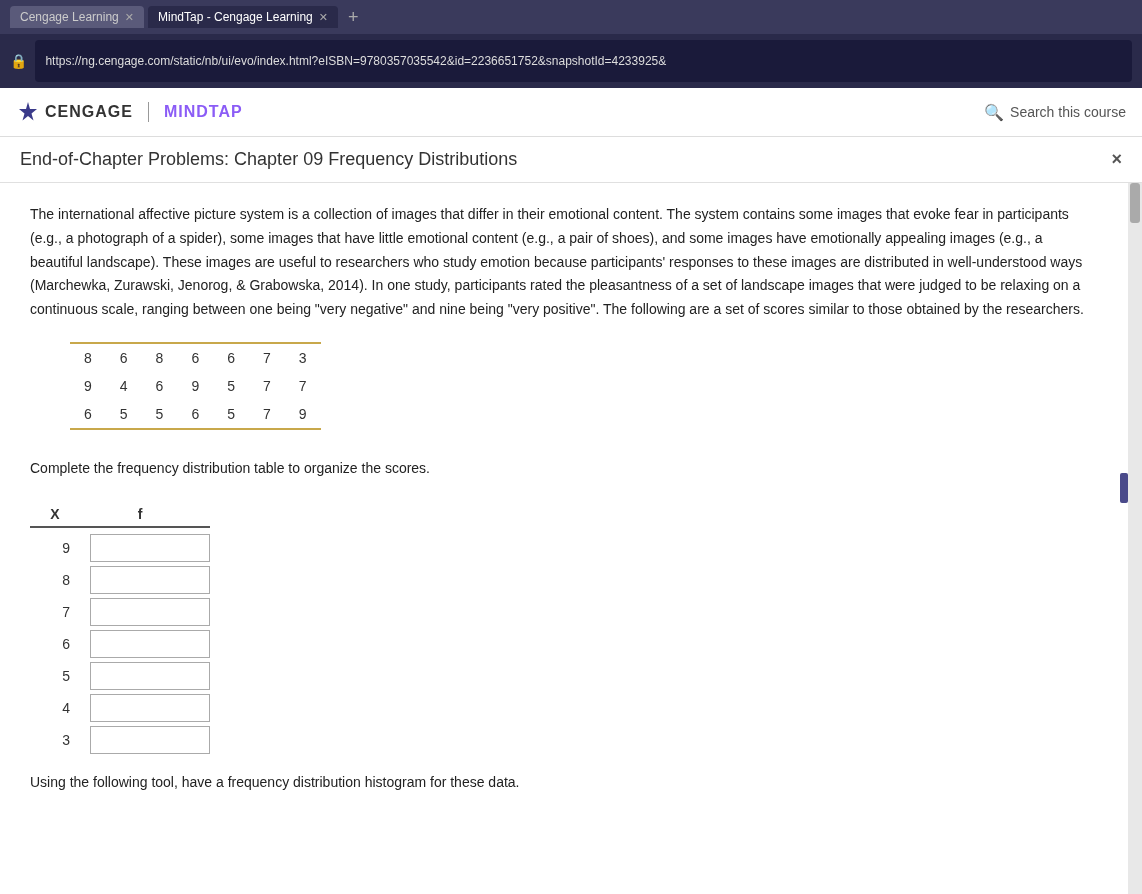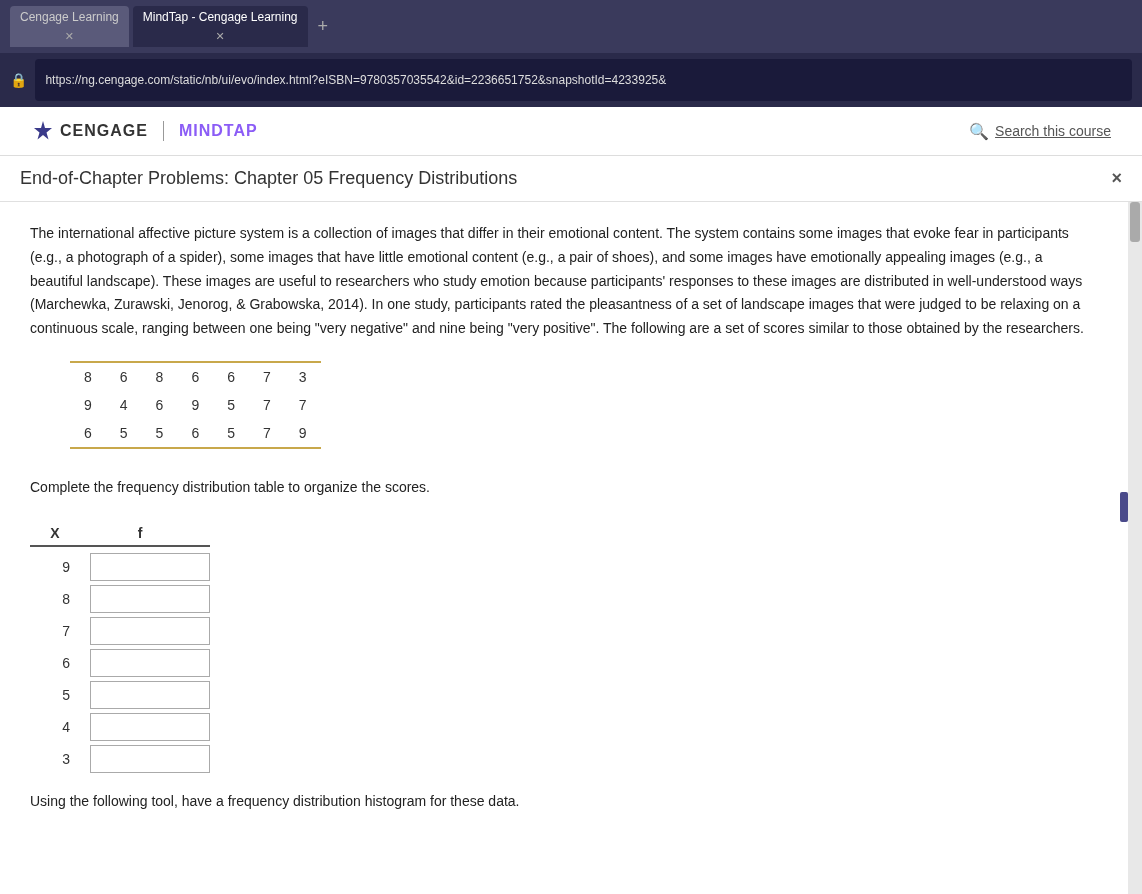--- a/index.html
+++ b/index.html
@@ -34,21 +34,20 @@
 
     .browser-tab {
       background: #5a5a7a;
       color: #ccc;
       font-size: 12px;
       padding: 4px 10px;
       border-radius: 4px 4px 0 0;
       display: flex;
       align-items: center;
       gap: 6px;
-      flex-direction: column;
     }
 
     .browser-tab.active {
       background: #2a2a4a;
       color: white;
       text-align: center;
     }
 
     .tab-close {
       font-size: 11px;
@@ -76,21 +75,21 @@
       padding: 14px 10px;
       border-radius: 4px;
       flex: 1;
       border: none;
     }
 
     
     .app-header {
       background: white;
       border-bottom: 1px solid #ddd;
-      padding: 12px 31px;
+      padding: 12px 16px;
       display: flex;
       align-items: center;
       justify-content: space-between;
     }
 
     .logo-area {
       display: flex;
       align-items: center;
       gap: 10px;
     }
@@ -136,21 +135,20 @@
     }
 
     .search-icon-header {
       font-size: 16px;
       color: #555;
     }
 
     .search-label {
       font-size: 14px;
       color: #555;
-      text-decoration: underline;
     }
 
     
     .page-title-bar {
       background: white;
       padding: 12px 20px;
       display: flex;
       align-items: center;
       justify-content: space-between;
       border-bottom: 1px solid #e0e0e0;
@@ -334,21 +332,21 @@
     <div class="divider-v"></div>
     <span class="mindtap-text">MINDTAP</span>
   </div>
   <div class="search-area">
     <span class="search-icon-header">🔍</span>
     <span class="search-label">Search this course</span>
   </div>
 </div>
 
 <div class="page-title-bar">
-  <span class="page-title">End-of-Chapter Problems: Chapter 05 Frequency Distributions</span>
+  <span class="page-title">End-of-Chapter Problems: Chapter 09 Frequency Distributions</span>
   <span class="close-btn">×</span>
 </div>
 
 <div class="main-content">
 
   <div class="scrollbar-area">
     <div class="scrollbar-thumb"></div>
   </div>
   <div class="right-edge-indicator"></div>
 

